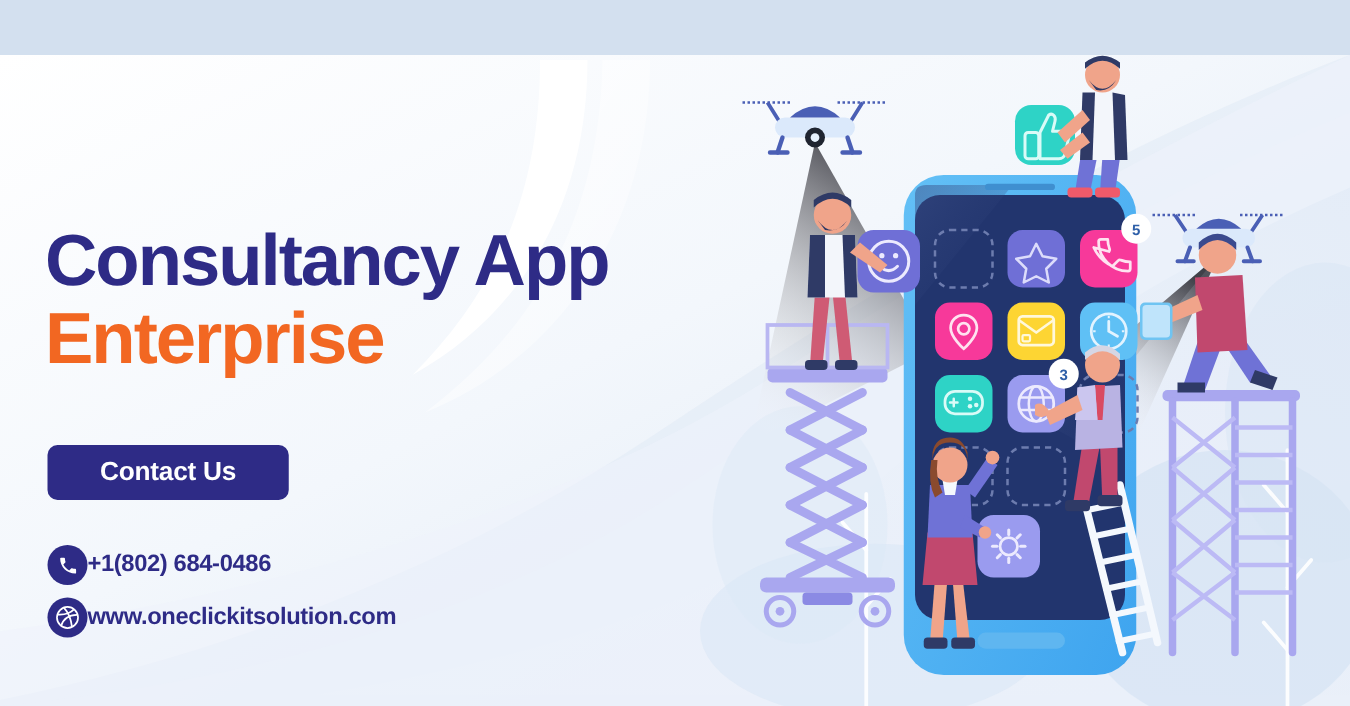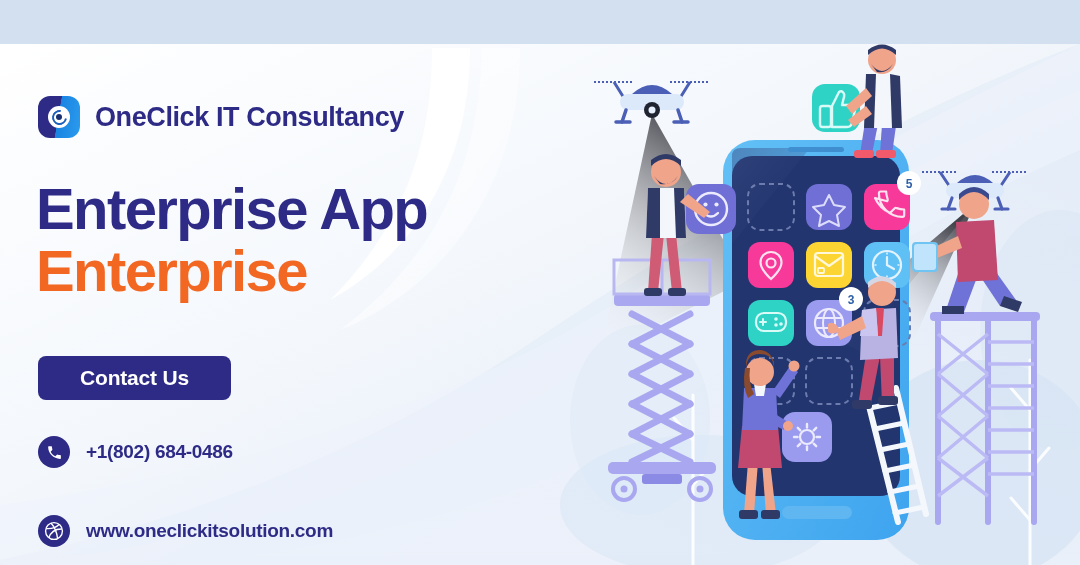--- a/index.html
+++ b/index.html
@@ -62,24 +62,24 @@
     position:absolute; left:38px; top:356px;
     width:193px; height:44px; border-radius:8px;
     background:#2e2b86; color:#ffffff;
     font-size:21px; font-weight:700; letter-spacing:-0.2px;
     display:flex; align-items:center; justify-content:center;
     border:none; cursor:pointer;
     font-family:"Liberation Sans", sans-serif;
   }
   .contact-line {
     position:absolute; left:38px;
-    display:flex; align-items:center; gap:16px;
+    display:flex; align-items:center; 
   }
   .contact-phone { top:436px; }
-  .contact-web   { top:478px;margin-top:37px; }
+  .contact-web   { top:478px; }
   .ci {
     width:32px; height:32px; border-radius:50%;
     background:#2e2b86; flex:0 0 auto;
     display:flex; align-items:center; justify-content:center;
   }
   .contact-text {
     font-size:19px; font-weight:700; color:#2e2b86; letter-spacing:-0.3px;
     white-space:nowrap;
   }
   
@@ -127,32 +127,23 @@
       <path d="M693,440 L674,418"></path>
       <path d="M693,485 L712,463"></path>
       <path d="M1030,360 L1030,565"></path>
       <path d="M1030,410 L1011,388"></path>
       <path d="M1030,470 L1049,448"></path>
       <path d="M1030,520 L1011,498"></path>
     </g>
     <rect x="0" y="0" width="1080" height="44" fill="#d3e0ef"></rect>
   </svg>
 
-  <div class="logo-row">
-    <div class="logo-mark">
-      <div class="disc">
-        <div class="ring"></div>
-        <div class="dot"></div>
-      </div>
-    </div>
-    <div class="logo-text">OneClick IT Consultancy</div>
-  </div>
 
   <h1 class="headline">
-    <span class="hl-1">Enterprise App</span>
+    <span class="hl-1">Consultancy App</span>
     <span class="hl-2">Enterprise</span>
   </h1>
 
   <button class="cta">Contact Us</button>
 
   <div class="contact-line contact-phone">
     <span class="ci">
       <svg width="17" height="17" viewBox="0 0 24 24" fill="#ffffff" xmlns="http://www.w3.org/2000/svg">
         <path d="M6.6 10.8c1.4 2.8 3.8 5.1 6.6 6.6l2.2-2.2c.3-.3.7-.4 1-.2 1.2.4 2.4.6 3.6.6.6 0 1 .4 1 1V20c0 .6-.4 1-1 1C10.6 21 3 13.4 3 4c0-.6.4-1 1-1h3.4c.6 0 1 .4 1 1 0 1.3.2 2.5.6 3.6.1.4 0 .8-.2 1l-2.2 2.2z"></path>
       </svg>

